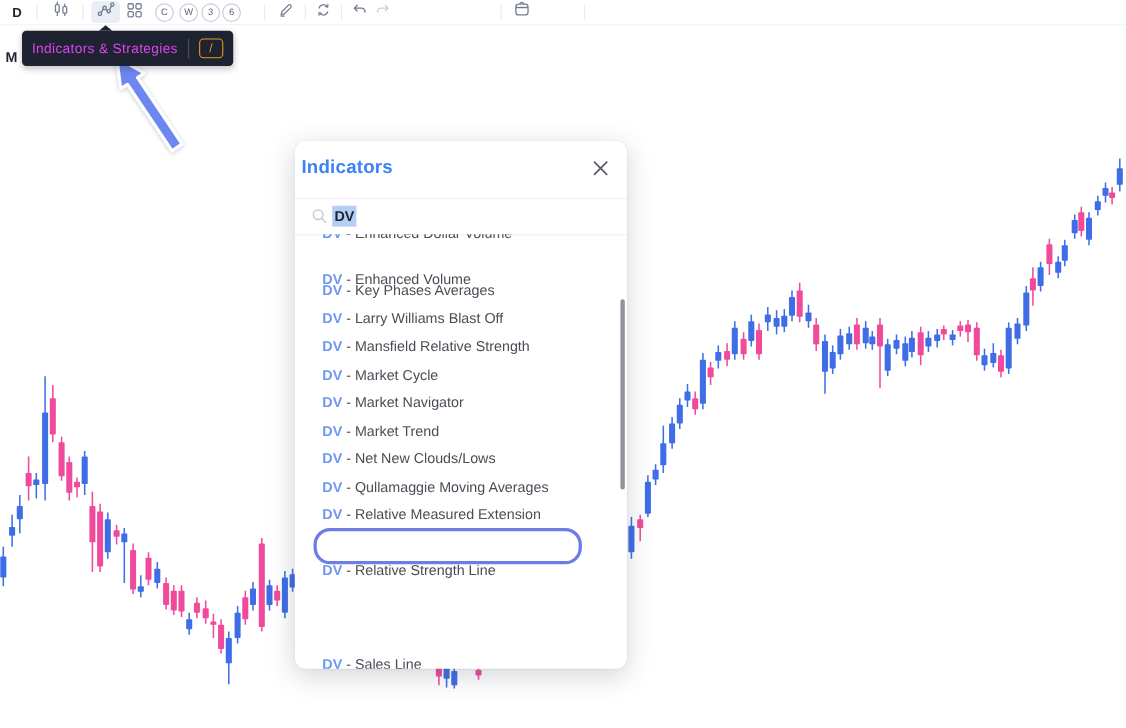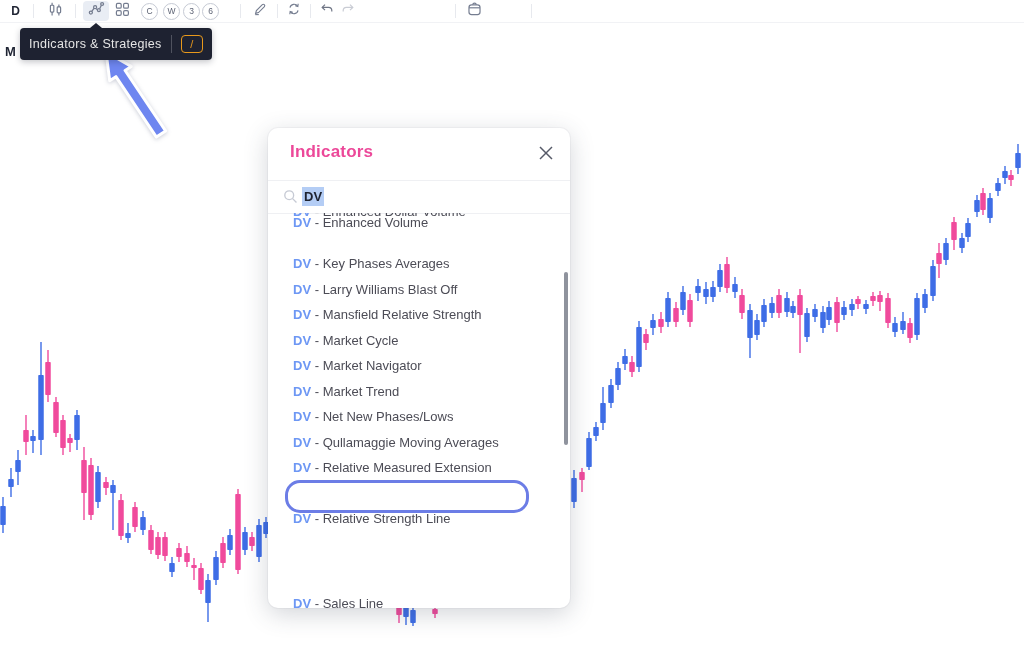--- a/index.html
+++ b/index.html
@@ -22,33 +22,33 @@
 
   
   .symbol-partial{position:absolute;left:5px;top:44px;font-size:13px;font-weight:bold;color:#1f2433;z-index:6;}
 
   
   .tooltip{position:absolute;left:20px;top:28px;height:32px;background:#1e2231;border-radius:4px;
            display:flex;align-items:center;padding:0 9px;gap:9px;z-index:30;
            box-shadow:0 2px 6px rgba(20,24,40,.25);}
   .tooltip:before{content:"";position:absolute;top:-5px;left:70px;border-left:6px solid transparent;
                   border-right:6px solid transparent;border-bottom:5px solid #1e2231;}
-  .tooltip-label{color:#e5e5e5;font-size:12.5px;letter-spacing:.3px;white-space:nowrap;}
+  .tooltip-label{color:#d946ef;font-size:12.5px;letter-spacing:.3px;white-space:nowrap;}
   .tooltip-div{width:1px;height:18px;background:rgba(255,255,255,.22);}
   .kbd-badge{min-width:16px;height:16px;border:1.5px solid #e8991c;border-radius:4px;color:#e8991c;
              font-size:11px;display:flex;align-items:center;justify-content:center;padding:0 2px;}
 
   
   #arrow-svg{position:absolute;left:0;top:0;z-index:28;filter:drop-shadow(0 1px 2px rgba(40,50,90,.25));}
 
   
   .dialog{position:absolute;left:268px;top:128px;width:302px;height:480px;background:#fff;
           border-radius:10px;box-shadow:0 6px 24px rgba(55,62,80,.22), 0 0 0 1px rgba(55,62,80,.04);z-index:20;}
   .dialog-header{position:relative;height:52px;border-bottom:1px solid #eff0f3;}
-  .dialog-title{position:absolute;left:22px;top:14px;font-size:17px;font-weight:600;color:#ec4899;letter-spacing:.2px;}
+  .dialog-title{position:absolute;left:6px;top:14px;font-size:17px;font-weight:600;color:#3b82f6;letter-spacing:.2px;}
   .close-btn{position:absolute;right:16px;top:17px;width:16px;height:16px;cursor:pointer;color:#565a68;}
   .search-row{position:relative;height:32px;border-bottom:1px solid #eff0f3;}
   .search-icon{position:absolute;left:14px;top:7px;color:#c6cad4;}
   .search-text{position:absolute;left:34px;top:6px;font-size:13px;font-weight:600;color:#1d2230;
                background:#b4cdf5;padding:0 2px;line-height:19px;}
   .list-viewport{position:absolute;left:0;top:85px;width:302px;height:395px;overflow:hidden;}
   .row{position:absolute;left:25px;height:20px;line-height:20px;font-size:13px;white-space:nowrap;}
   .row .dv{color:#6d97f4;font-weight:600;}
   .row .sep-txt,.row .nm{color:#4c4c56;white-space:pre;}
   .highlight-ring{position:absolute;left:17px;top:352px;width:238px;height:27px;border:3px solid #6c7de6;
@@ -606,28 +606,28 @@
       <span class="search-icon">
         <svg width="17" height="17" viewBox="0 0 20 20" fill="none" stroke="currentColor" stroke-width="1.6">
           <circle cx="8.5" cy="8.5" r="5.2"></circle>
             <line x1="12.5" y1="12.5" x2="17" y2="17"></line>
         </svg>
       </span>
       <span class="search-text">DV</span>
     </div>
     <div class="list-viewport" id="list">
         <div class="row" style="top: -11px;"><span class="dv">DV</span><span class="sep-txt"> - </span><span class="nm">Enhanced Dollar Volume</span></div>
-        <div class="row" style="top: 0;"><span class="dv">DV</span><span class="sep-txt"> - </span><span class="nm">Enhanced Volume</span></div>
+        <div class="row" style="top: 31px;"><span class="dv">DV</span><span class="sep-txt"> - </span><span class="nm">Enhanced Volume</span></div>
         <div class="row" style="top: 41.45px;"><span class="dv">DV</span><span class="sep-txt"> - </span><span class="nm">Key Phases Averages</span></div>
         <div class="row" style="top: 92.35px;"><span class="dv">DV</span><span class="sep-txt"> - </span><span class="nm">Mansfield Relative Strength</span></div>
         <div class="row" style="top: 66.9px;"><span class="dv">DV</span><span class="sep-txt"> - </span><span class="nm">Larry Williams Blast Off</span></div>
         <div class="row" style="top: 117.8px;"><span class="dv">DV</span><span class="sep-txt"> - </span><span class="nm">Market Cycle</span></div>
         <div class="row" style="top: 143.25px;"><span class="dv">DV</span><span class="sep-txt"> - </span><span class="nm">Market Navigator</span></div>
         <div class="row" style="top: 168.7px;"><span class="dv">DV</span><span class="sep-txt"> - </span><span class="nm">Market Trend</span></div>
-        <div class="row" style="top: 194.15px;"><span class="dv">DV</span><span class="sep-txt"> - </span><span class="nm">Net New Phases/Lows</span></div>
+        <div class="row" style="top: 194.15px;"><span class="dv">DV</span><span class="sep-txt"> - </span><span class="nm">Net New Clouds/Lows</span></div>
         <div class="row" style="top: 219.6px;"><span class="dv">DV</span><span class="sep-txt"> - </span><span class="nm">Qullamaggie Moving Averages</span></div>
         <div class="row" style="top: 245.05px;"><span class="dv">DV</span><span class="sep-txt"> - </span><span class="nm">Relative Measured Extension</span></div>
         <div class="row" style="top: 295.95px;"><span class="dv">DV</span><span class="sep-txt"> - </span><span class="nm">Relative Strength Line</span></div>
         <div class="row" style="top: 381px;"><span class="dv">DV</span><span class="sep-txt"> - </span><span class="nm">Sales Line</span></div>
       </div>
     <div class="highlight-ring"></div>
     <div class="dlg-scrollbar"></div>
   </div>
 
 </div>

